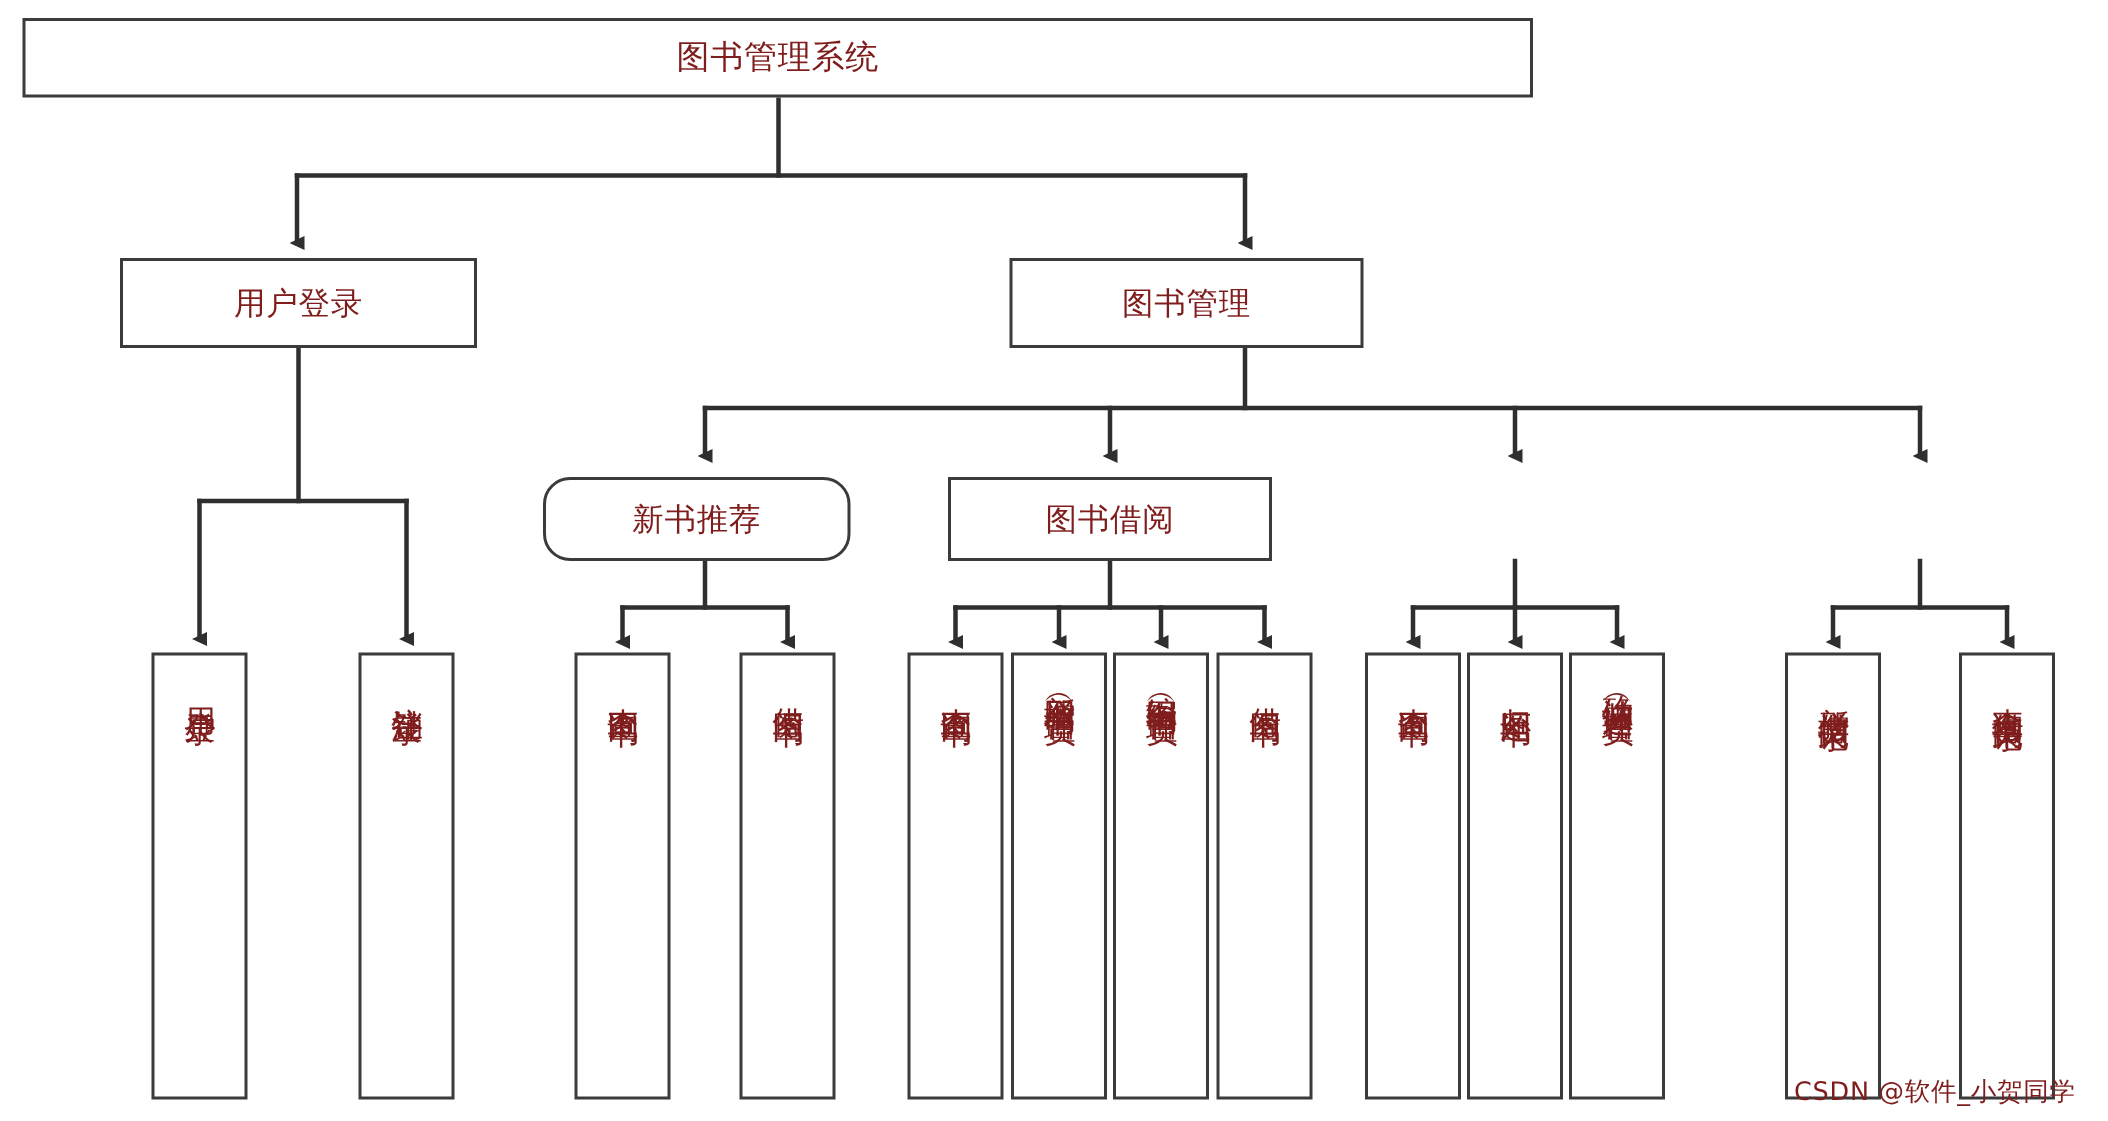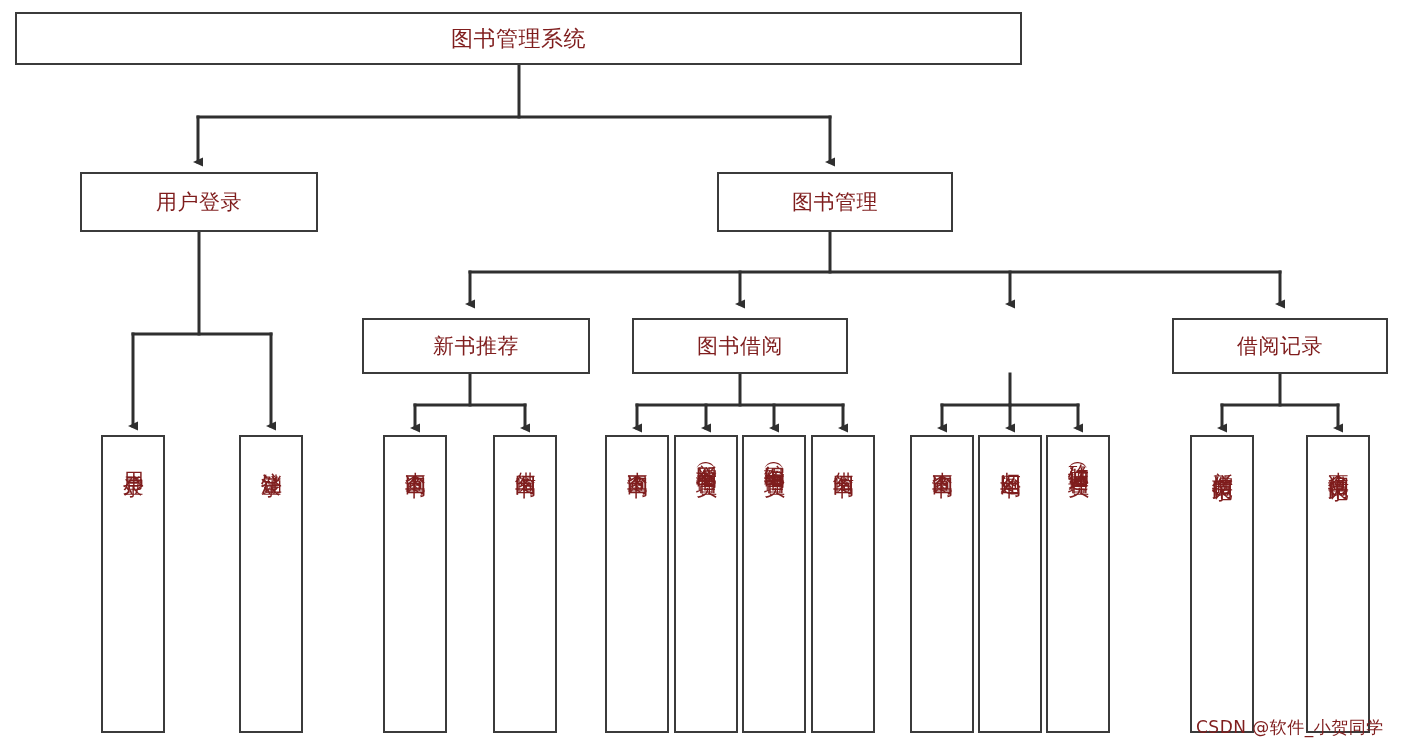--- a/index.html
+++ b/index.html
@@ -133,33 +133,30 @@
     </g>
   </svg>
 
   <div class="node horiz root" style="left:15px; top:12px; width:1007px; height:53px;">
     <span class="node-label">图书管理系统</span>
   </div>
 
   <div class="node horiz" style="left:80px; top:172px; width:238px; height:60px;">
     <span class="node-label">用户登录</span>
   </div>
-  <div class="node horiz" style="left:717px; top:172px; width:236px; height:60px;">
+  <div class="node horiz" style="left:673px; top:172px; width:236px; height:60px;">
     <span class="node-label">图书管理</span>
   </div>
 
-  <div class="node horiz" style="left:362px; top:318px; width:228px; height:56px;">
+  <div class="node horiz" style="left:362px; top:318px; width:205px; height:56px;border-radius:18px;">
     <span class="node-label">新书推荐</span>
   </div>
   <div class="node horiz" style="left:632px; top:318px; width:216px; height:56px;">
     <span class="node-label">图书借阅</span>
   </div>
-  <div class="node horiz" style="left:1172px; top:318px; width:216px; height:56px;">
-    <span class="node-label">借阅记录</span>
-  </div>
 
   <div class="node leaf" style="left:101px; top:435px; width:64px; height:298px;">
     <span class="node-label">用户登录</span>
   </div>
   <div class="node leaf" style="left:239px; top:435px; width:64px; height:298px;">
     <span class="node-label">注销登录</span>
   </div>
 
   <div class="node leaf" style="left:383px; top:435px; width:64px; height:298px;">
     <span class="node-label">查询图书</span>

